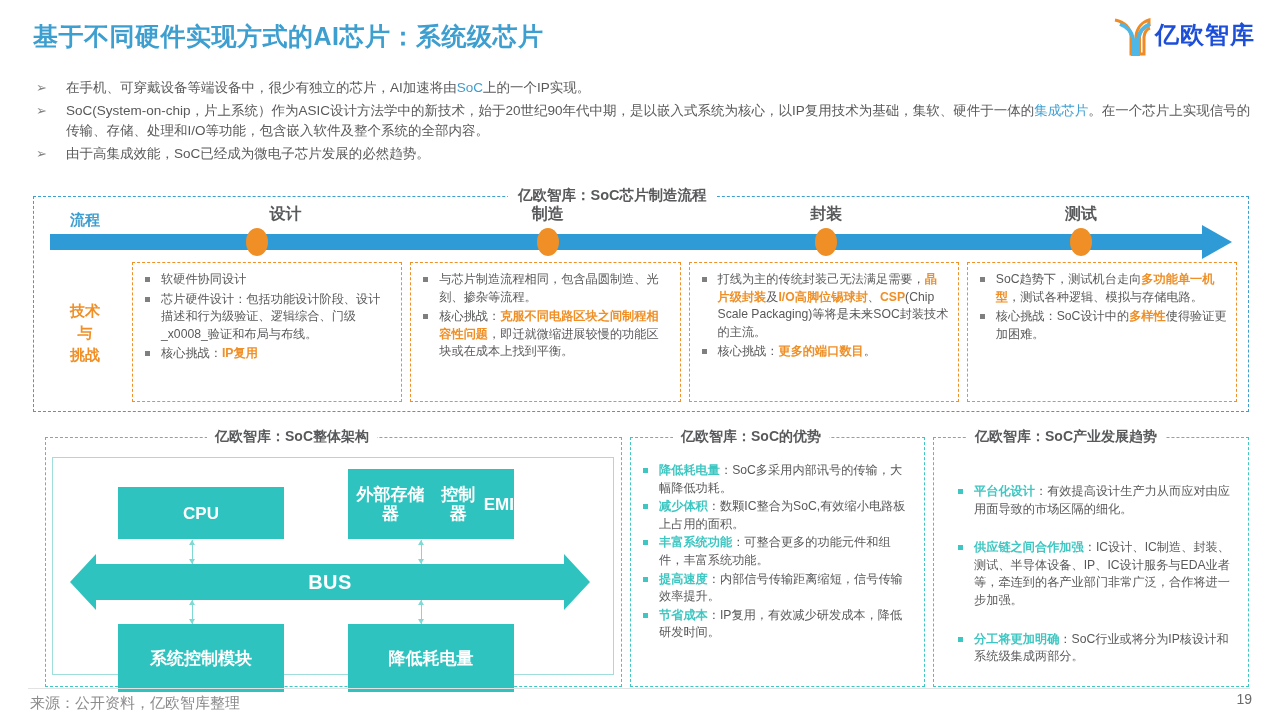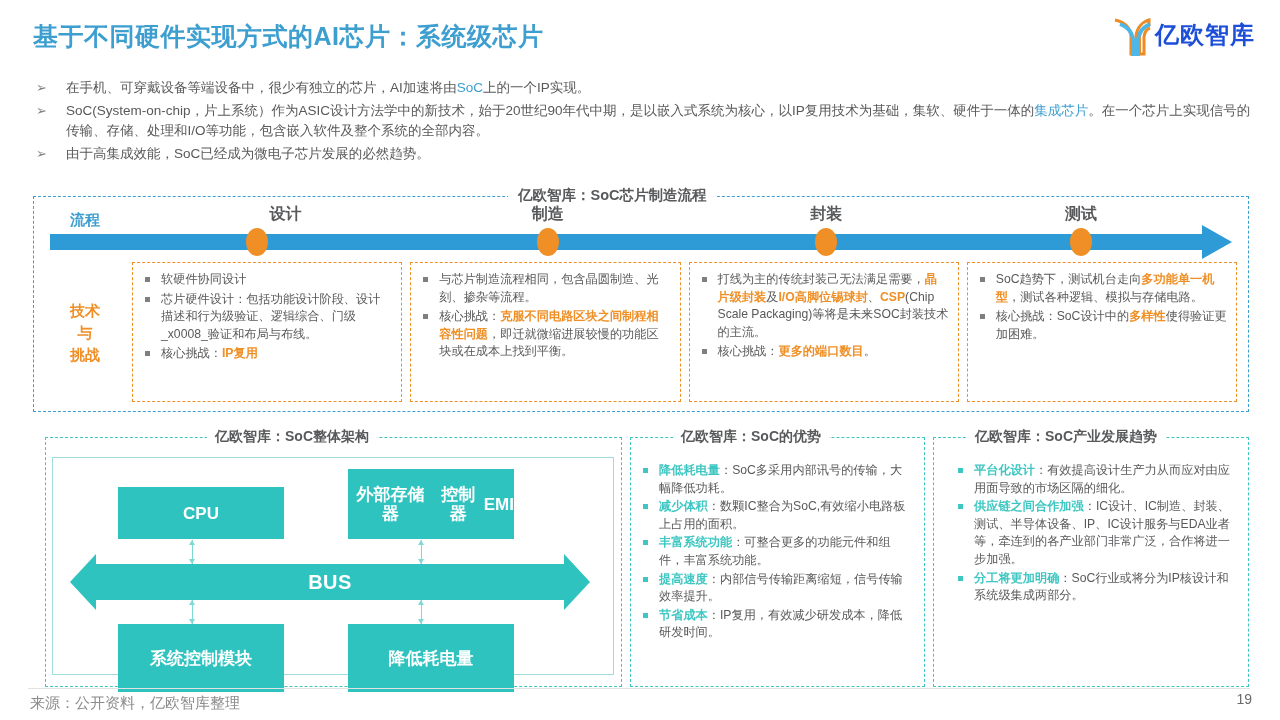--- a/index.html
+++ b/index.html
@@ -149,21 +149,21 @@
   .bul-list ul{margin:0;padding:0;list-style:none;}
   .bul-list li{
     position:relative;padding-left:22px;margin-bottom:1px;
     font-size:12.2px;line-height:17.6px;color:#59595b;
   }
   .bul-list li:before{
     content:"";position:absolute;left:6px;top:6px;
     width:5px;height:5px;background:#3ec7c2;
   }
   .hl-tl{color:#3ec7c2;font-weight:bold;}
-  .trend-list li{padding-left:34px;}
+  .trend-list li{padding-left:34px;margin-top:21px;}
   .trend-list li:before{left:18px;}
 
   
   .src{
     position:absolute;left:30px;top:694px;font-size:15px;
     color:#8c8c8c;
   }
   .divider{position:absolute;left:28px;top:688px;width:1222px;height:1px;background:#e2e2e2;}
   .pageno{position:absolute;right:28px;top:691px;font-size:14px;color:#6b6b6b;}
 </style>

